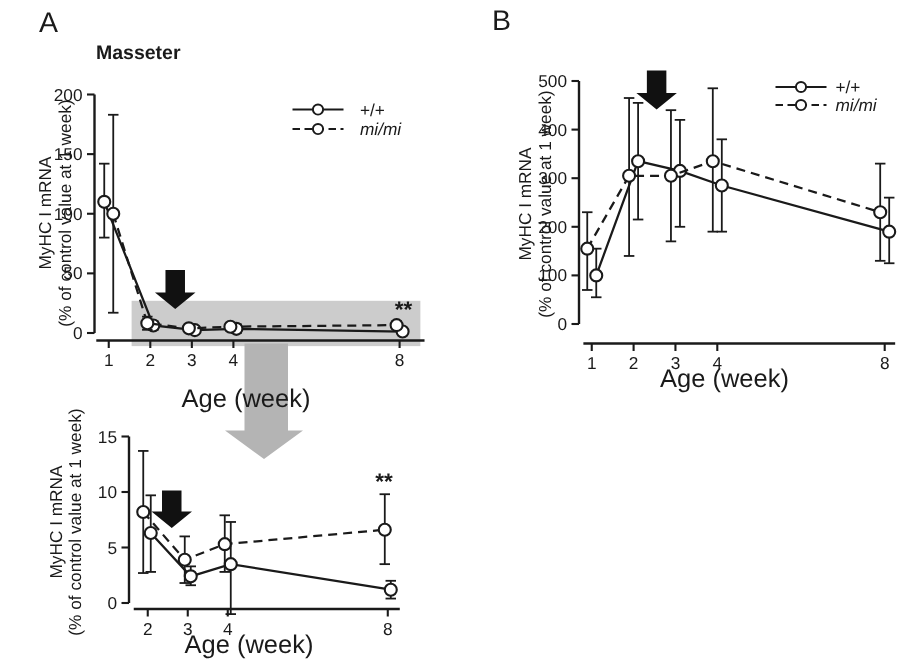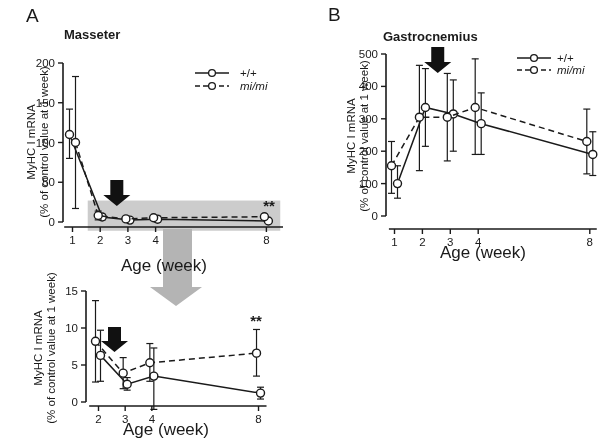--- a/index.html
+++ b/index.html
@@ -219,21 +219,20 @@
       <text x="557" y="62" font-size="11.5">+/+</text>
       <line x1="517" x2="551" y1="70" y2="70" stroke="#1a1a1a" stroke-width="1.4" stroke-dasharray="5,3"></line>
       <circle cx="534" cy="70" r="3.4" fill="#fff" stroke="#1a1a1a" stroke-width="1.3"></circle>
       <text x="557" y="74" font-size="11.5" font-style="italic">mi/mi</text>
     </svg>
 
   <div class="lbl panel-letter" style="left:26px;top:5px;">A</div>
   <div class="lbl panel-letter" style="left:328px;top:4px;">B</div>
 
   <div class="lbl chart-title" style="left:64px;top:27px;">Masseter</div>
-  <div class="lbl chart-title" style="left:383px;top:29px;">Gastrocnemius</div>
 
   <div class="lbl ylabel" style="left:-62px;top:129px;">
     <div>MyHC I mRNA</div>
     <div>(% of control value at 1 week)</div>
   </div>
 
   <div class="lbl ylabel" style="left:-55px;top:335px;">
     <div>MyHC I mRNA</div>
     <div>(% of control value at 1 week)</div>
   </div>

